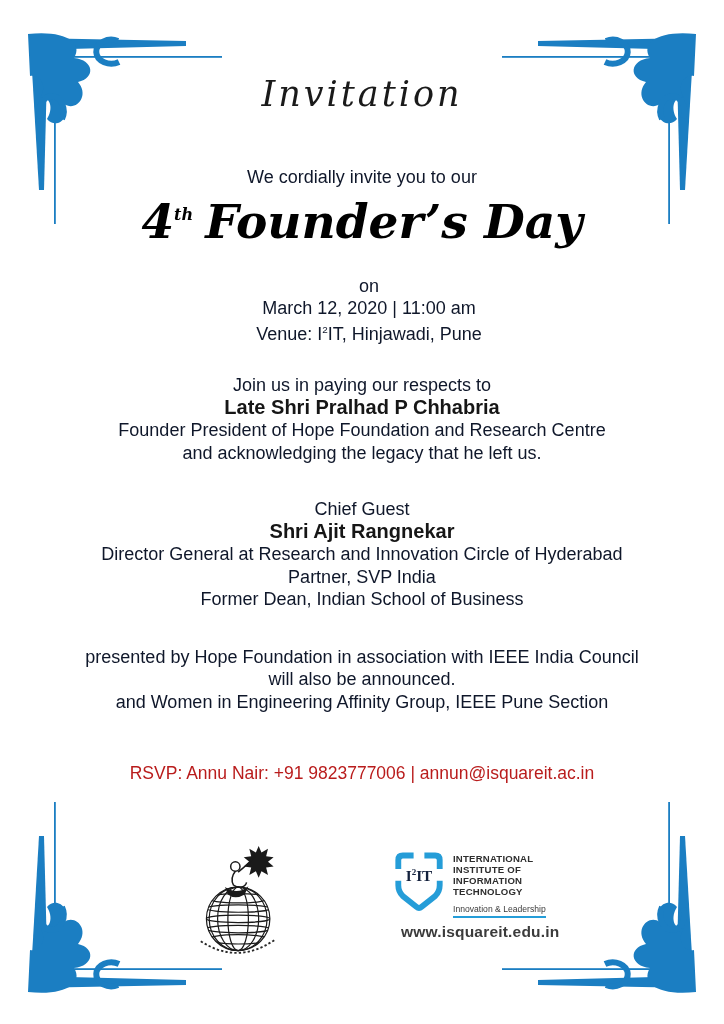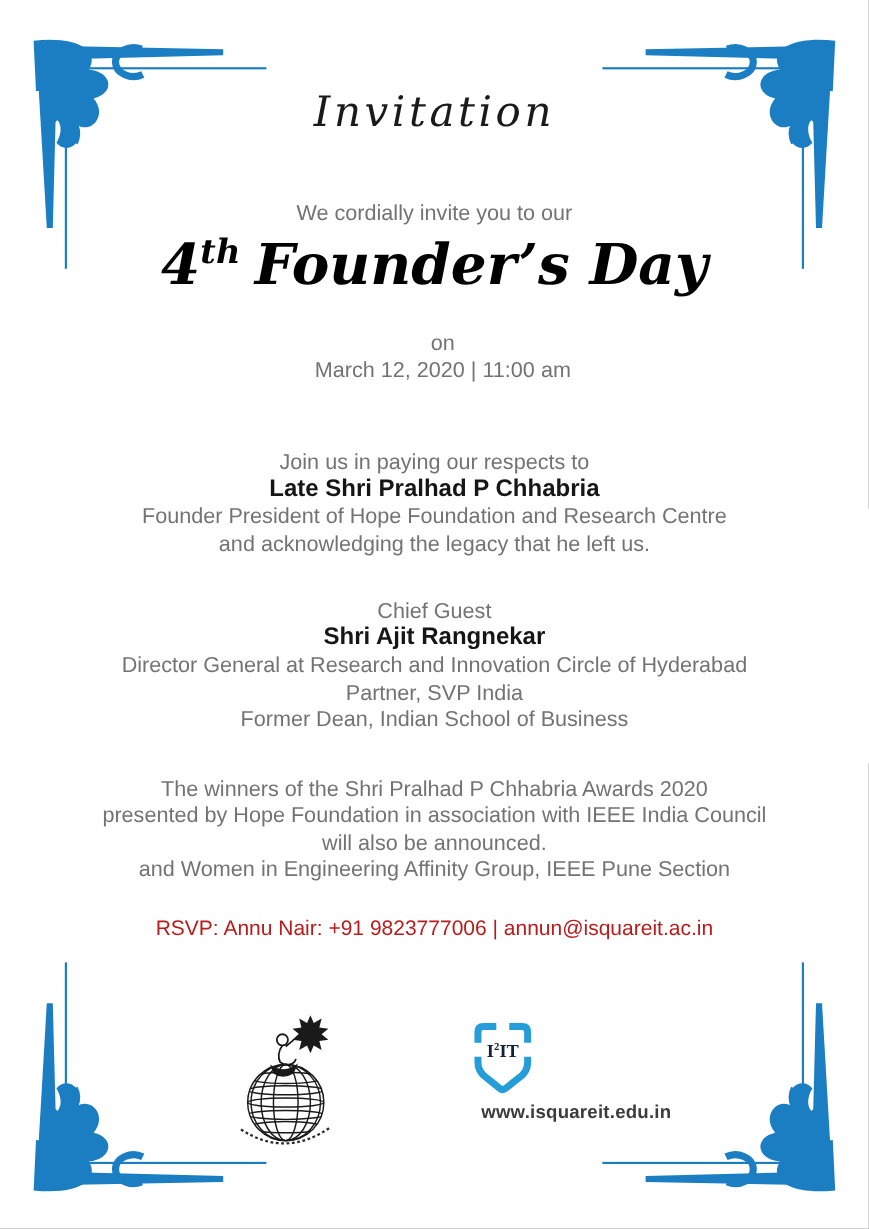--- a/index.html
+++ b/index.html
@@ -30,26 +30,26 @@
   #event{
     top:194px;
     font-family:"DejaVu Serif", serif;
     font-style:italic;
     font-weight:bold;
     font-size:47px;
     color:#000;
   }
   #event .ordinal{
     position:relative;top:-18px;
-    font-size:28px;
+    font-size:16px;
     margin-top:22px;
   }
   #event .event-name{margin-left:12px;text-align:right;}
 
-  .body-line{font-size:18px;color:#737373;line-height:22.3px;}
+  .body-line{font-size:18px;color:#0f172a;line-height:22.3px;}
   .bold-line{font-size:20px;color:#161616;font-weight:bold;line-height:23px;}
   #intro{top:166px;}
   #when{top:276px;}
   #when .body-line{line-height:21.6px;margin-left:14px;}
   sup.small-2{font-size:0.55em;vertical-align:super;}
 
   #tribute{top:374px;}
   #chief{top:498px;}
   #awards{top:646px;}
   #rsvp{top:763px;font-size:17.5px;color:#b91c1c;}
@@ -138,39 +138,39 @@
   <div id="invitation" class="tx">Invitation</div>
   <div id="intro" class="tx body-line">We cordially invite you to our</div>
 
   <div id="event" class="tx">
     <span>4</span><span class="ordinal">th</span><span class="event-name">Founder’s Day</span>
   </div>
 
   <div id="when" class="tx">
     <div class="body-line">on</div>
     <div class="body-line">March 12, 2020 | 11:00 am</div>
+    <div class="body-line"><span>Venue: I</span><sup class="small-2">2</sup><span>IT, Hinjawadi, Pune</span></div>
   </div>
 
   <div id="tribute" class="tx">
     <div class="body-line">Join us in paying our respects to</div>
     <div class="bold-line">Late Shri Pralhad P Chhabria</div>
     <div class="body-line">Founder President of Hope Foundation and Research Centre</div>
     <div class="body-line">and acknowledging the legacy that he left us.</div>
   </div>
 
   <div id="chief" class="tx">
     <div class="body-line">Chief Guest</div>
     <div class="bold-line">Shri Ajit Rangnekar</div>
     <div class="body-line">Director General at Research and Innovation Circle of Hyderabad</div>
     <div class="body-line">Partner, SVP India</div>
     <div class="body-line">Former Dean, Indian School of Business</div>
   </div>
 
   <div id="awards" class="tx">
-    <div class="body-line">The winners of the Shri Pralhad P Chhabria Awards 2020</div>
     <div class="body-line">presented by Hope Foundation in association with IEEE India Council</div>
     <div class="body-line">will also be announced.</div>
     <div class="body-line">and Women in Engineering Affinity Group, IEEE Pune Section</div>
   </div>
 
   <div id="rsvp" class="tx">RSVP: Annu Nair: +91 9823777006 | annun@isquareit.ac.in</div>
 
   <svg id="hope-logo" width="112" height="124" viewBox="0 0 120 132">
     <defs>
         <clipPath id="globeclip">
@@ -202,17 +202,24 @@
   <div id="i2it-logo">
     <div id="i2it-top">
       <svg width="54" height="63" viewBox="0 0 60 70">
         <g fill="none" stroke="#259dd8" stroke-width="6.5">
           <path d="M24,5 H12 Q7,5 7,10 V20"></path>
           <path d="M36,5 H48 Q53,5 53,10 V20"></path>
           <path d="M7,33 V38 Q7,45 12,50 L27,62 Q30,64.5 33,62 L48,50 Q53,45 53,38 V33"></path>
         </g>
         <text x="30" y="33" text-anchor="middle" font-family="Liberation Serif, serif" font-weight="bold" font-size="17" fill="#14213d"><tspan>I</tspan><tspan dy="-6" font-size="10">2</tspan><tspan dy="6">IT</tspan></text>
       </svg>
+      <div id="i2it-textcol">
+        <div class="inst-line">INTERNATIONAL</div>
+        <div class="inst-line">INSTITUTE OF</div>
+        <div class="inst-line">INFORMATION</div>
+        <div class="inst-line">TECHNOLOGY</div>
+        <div class="tagline">Innovation &amp; Leadership</div>
+      </div>
     </div>
     <div id="i2it-site">www.isquareit.edu.in</div>
   </div>
 
 </div>
 
 </body></html>

